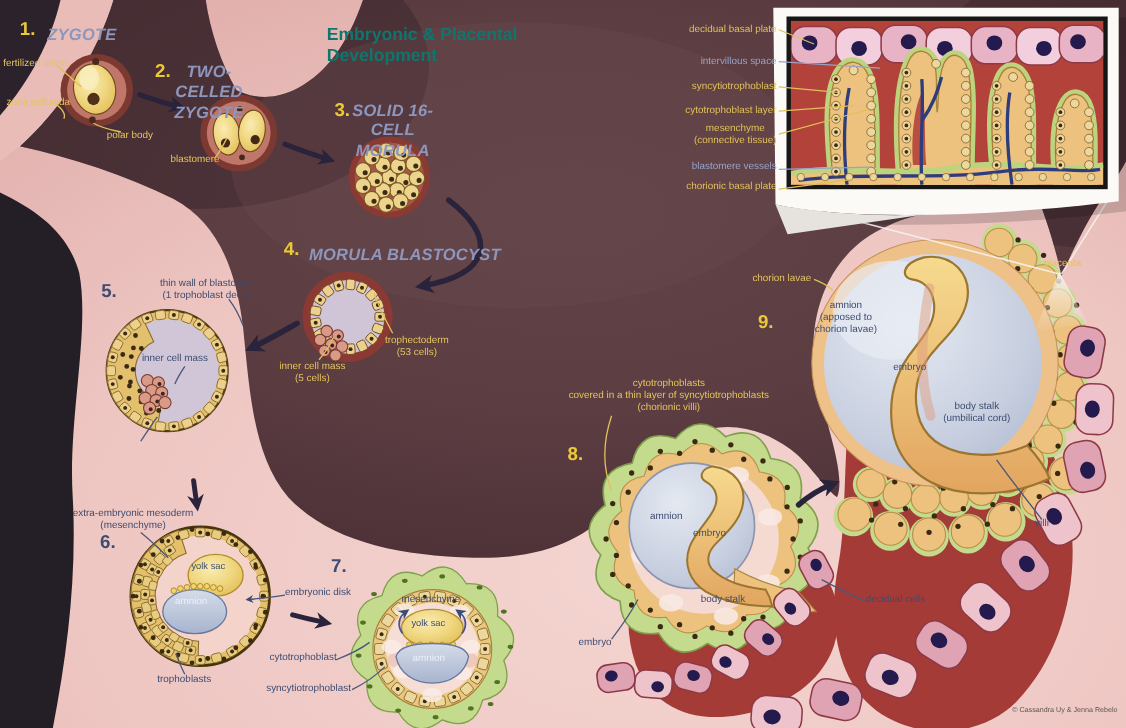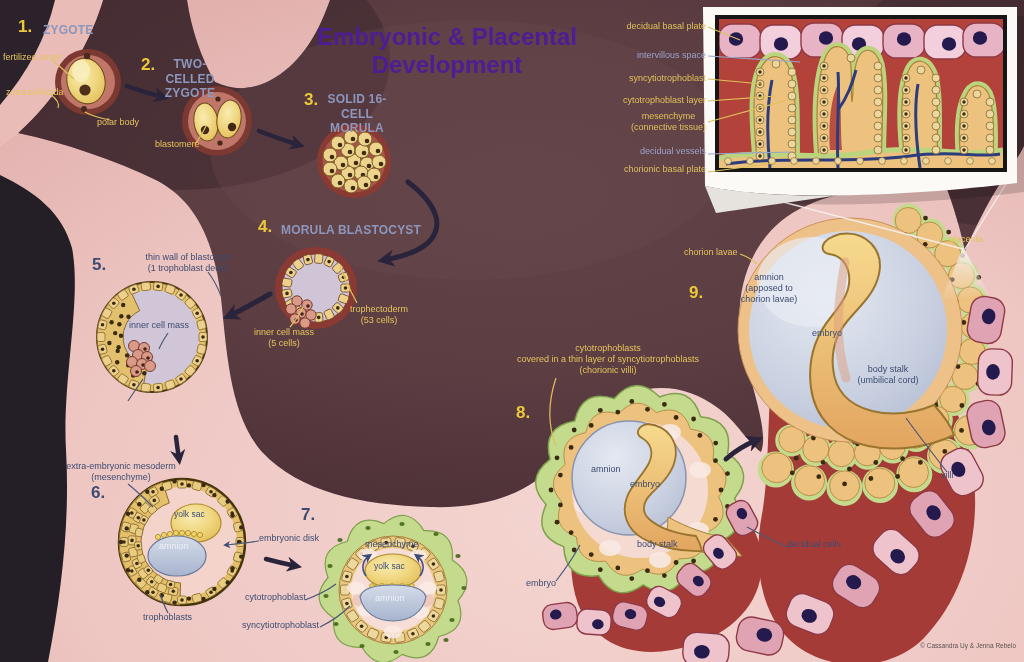--- a/index.html
+++ b/index.html
@@ -5,22 +5,22 @@
   html,body{margin:0;padding:0;background:#111}
   .wrap{position:relative;width:1024px;height:662px;overflow:hidden;
         font-family:"Liberation Sans",sans-serif;background:#eec6c2}
   .wrap svg{position:absolute;left:0;top:0}
   .L{position:absolute;white-space:pre-line;line-height:1.22;font-size:9px;pointer-events:none}
   .y{color:#e5c45c}.n{color:#3d4c72}.w{color:#edf0f6}
   .iy{color:#e0c05a}.ib{color:#9aa3c8}
   .c{text-align:center}.r{text-align:center}
   .num{font-size:17px;font-weight:bold;line-height:1}
   .numy{color:#ecc938}.numn{color:#3d4c72}
-  .st{font-weight:bold;color:#8d96bc;font-size:12px;letter-spacing:.2px}
-  .ttl{font-size:24px;font-weight:bold;color:#4c1d95;line-height:1.18;text-align:center}
+  .st{font-style:italic;font-weight:bold;color:#8d96bc;font-size:15px;letter-spacing:.2px}
+  .ttl{font-size:16px;font-weight:bold;color:#0f766e;line-height:1.18;}
   .s85{font-size:8.5px}
   .credit{font-size:6.5px;color:#5c5450;text-align:right}
 </style>
 </head>
 <body>
 
 <div class="wrap">
 
 <svg width="1024" height="662" viewBox="0 0 1024 662">
 <defs>
@@ -988,17 +988,17 @@
 
 <div class="L ttl" style="left:297px;top:23px;width:300px">Embryonic &amp; Placental
 Development</div>
 
 <div class="L iy r" style="right:318px;top:21px">decidual basal plate</div>
 <div class="L ib r" style="right:318px;top:50px">intervillous space</div>
 <div class="L iy r" style="right:318px;top:73px">syncytiotrophoblast</div>
 <div class="L iy r" style="right:318px;top:95px">cytotrophoblast layer</div>
 <div class="L iy r" style="right:318px;top:111px">mesenchyme
 (connective tissue)</div>
-<div class="L ib r" style="right:318px;top:146px">decidual vessels</div>
+<div class="L ib r" style="right:318px;top:146px">blastomere vessels</div>
 <div class="L iy r" style="right:318px;top:164px">chorionic basal plate</div>
 
 <div class="L credit" style="left:856px;top:642px;width:160px">© Cassandra Uy &amp; Jenna Rebelo</div>
 </div>
 
 </body></html>

